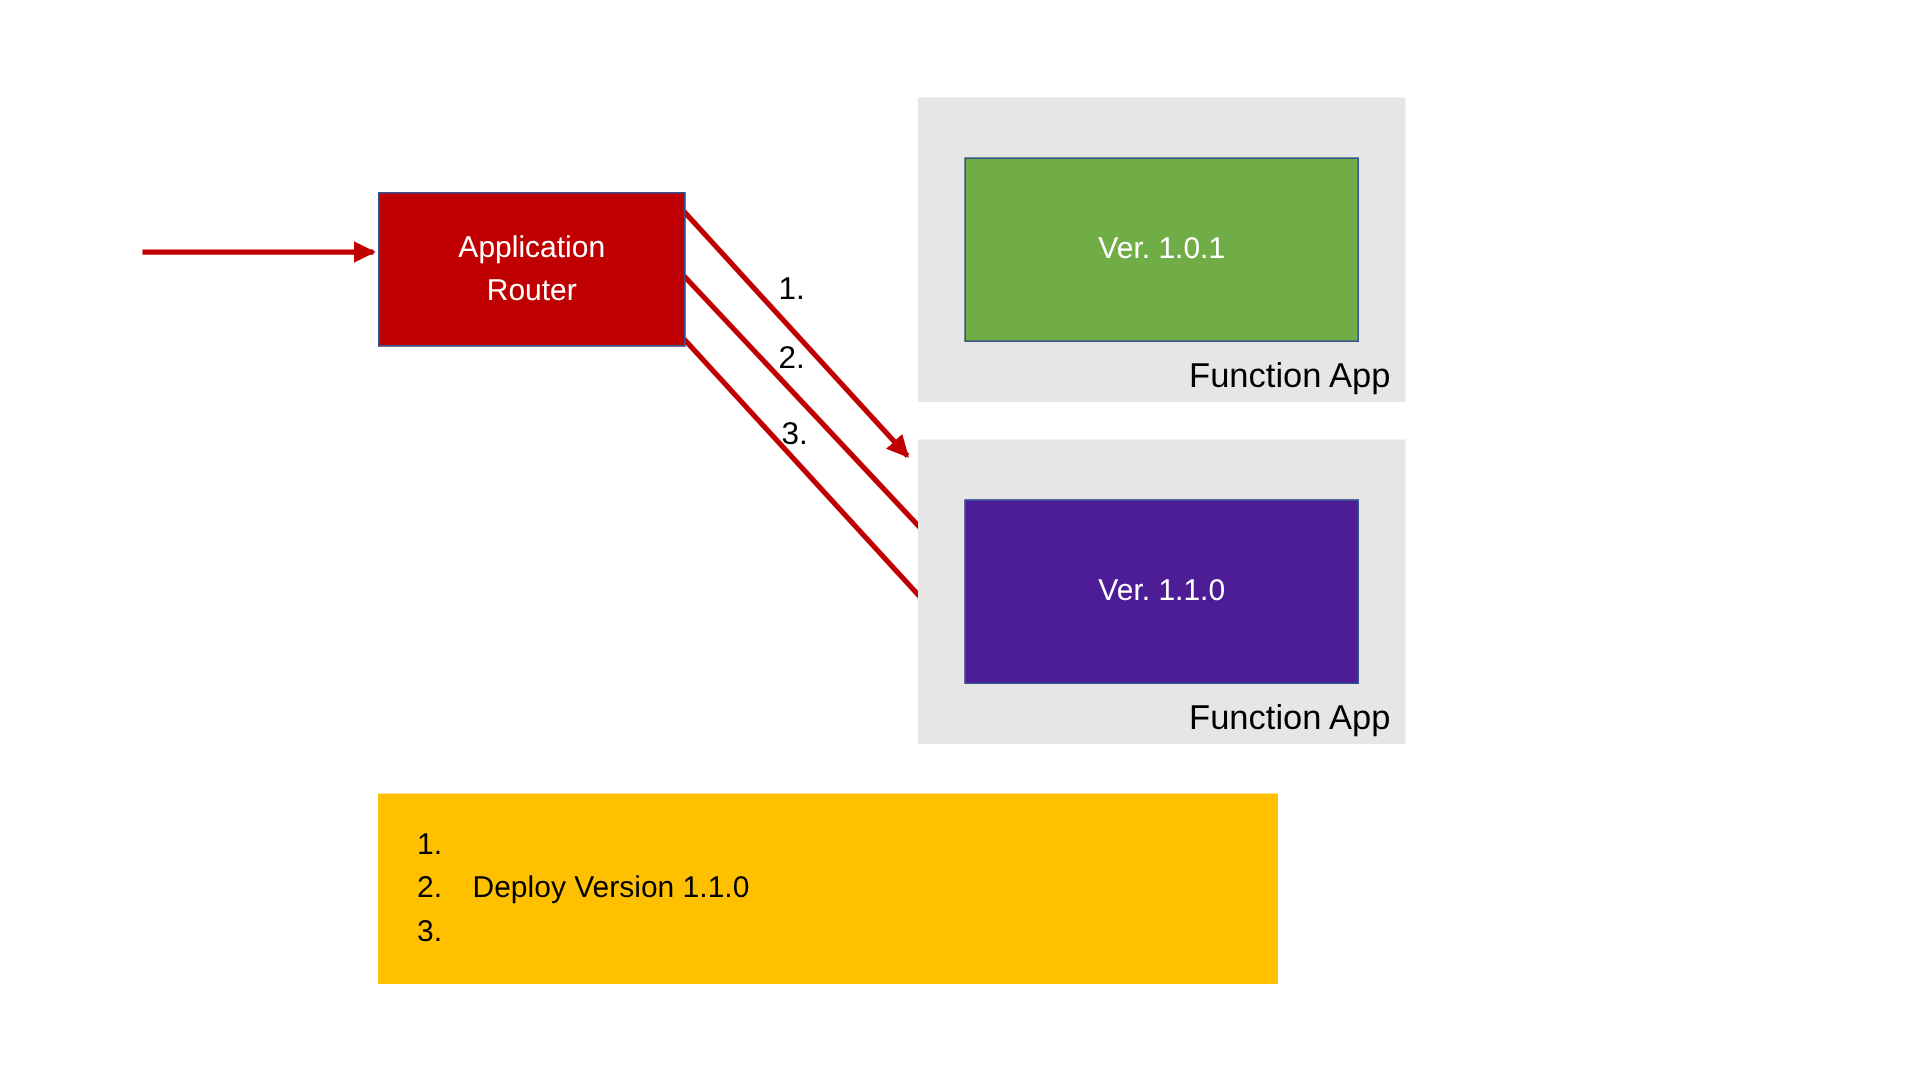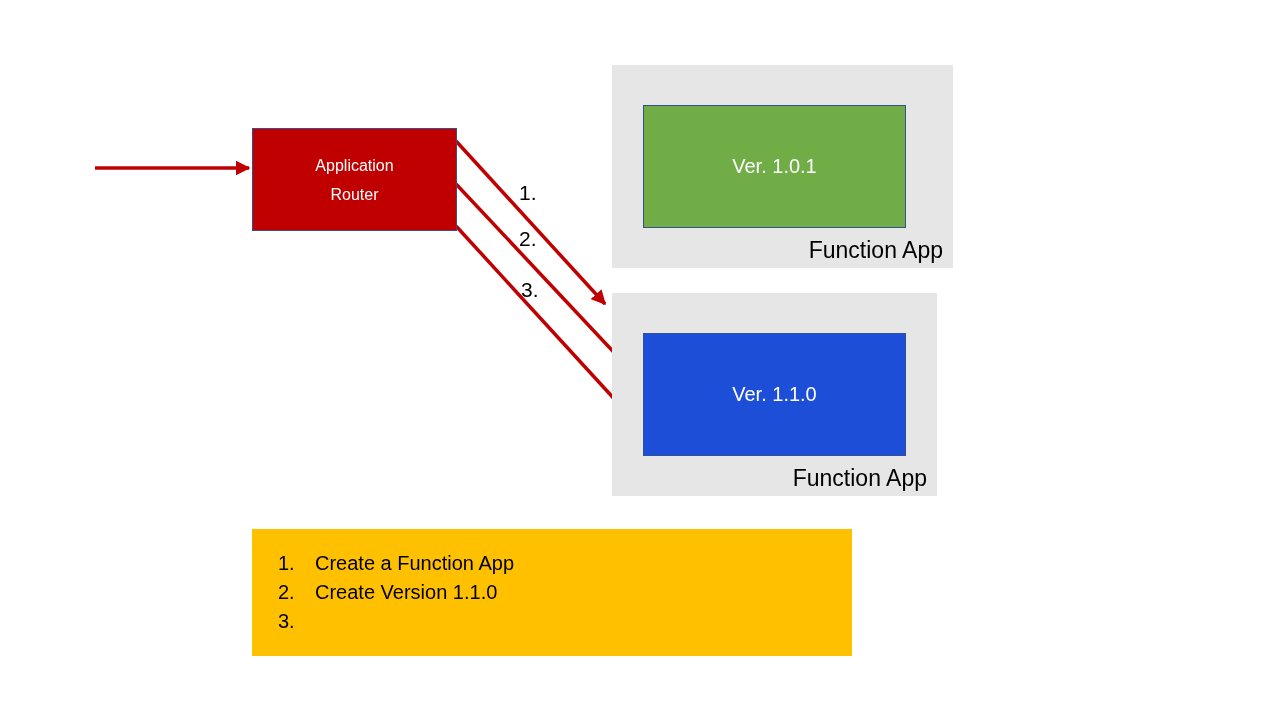--- a/index.html
+++ b/index.html
@@ -35,32 +35,32 @@
     width: 205px; height: 103px;
     background: #C00000;
     border: 1.5px solid var(--box-border);
     box-sizing: border-box;
     display: flex;
     align-items: center;
     justify-content: center;
   }
   .router-label {
     color: #ffffff;
-    font-size: 16px;
+    font-size: 20px;
     line-height: 29px;
     text-align: center;
     white-space: pre-line;
   }
   .fa-container {
     position: absolute;
     left: 612px;
     width: 325px; height: 203px;
     background: #E7E6E6;
   }
-  .fa1 { top: 65px; padding-left: 16px; }
+  .fa1 { top: 65px; }
   .fa2 { top: 293px; }
   .version-box {
     position: absolute;
     left: 31px; top: 40px;
     width: 263px; height: 123px;
     border: 1px solid var(--box-border);
     box-sizing: border-box;
     display: flex;
     align-items: center;
     justify-content: center;
@@ -126,37 +126,36 @@
   </div>
 
   <div class="fa-container fa1" style="background-color: rgb(231, 230, 230);">
     <div class="version-box" style="background-color: rgb(112, 173, 71);">
       <span>Ver. 1.0.1</span>
     </div>
     <div class="fa-label">Function App</div>
   </div>
 
   <div class="fa-container fa2" style="background-color: rgb(231, 230, 230);">
-    <div class="version-box" style="background-color: #1d4ed8;">
+    <div class="version-box" style="background-color: #4c1d95;">
       <span>Ver. 1.1.0</span>
     </div>
     <div class="fa-label">Function App</div>
   </div>
 
   <div class="arrow-num n1">1.</div>
   <div class="arrow-num n2">2.</div>
   <div class="arrow-num n3">3.</div>
 
   <div class="legend" style="background-color: rgb(255, 192, 0);">
     <div class="legend-row">
       <span class="legend-num">1.</span>
-      <span class="legend-text">Create a Function App</span>
     </div>
     <div class="legend-row">
       <span class="legend-num">2.</span>
-      <span class="legend-text">Create Version 1.1.0</span>
+      <span class="legend-text">Deploy Version 1.1.0</span>
     </div>
     <div class="legend-row">
       <span class="legend-num">3.</span>
     </div>
   </div>
 
 </div>
 
 </body></html>

